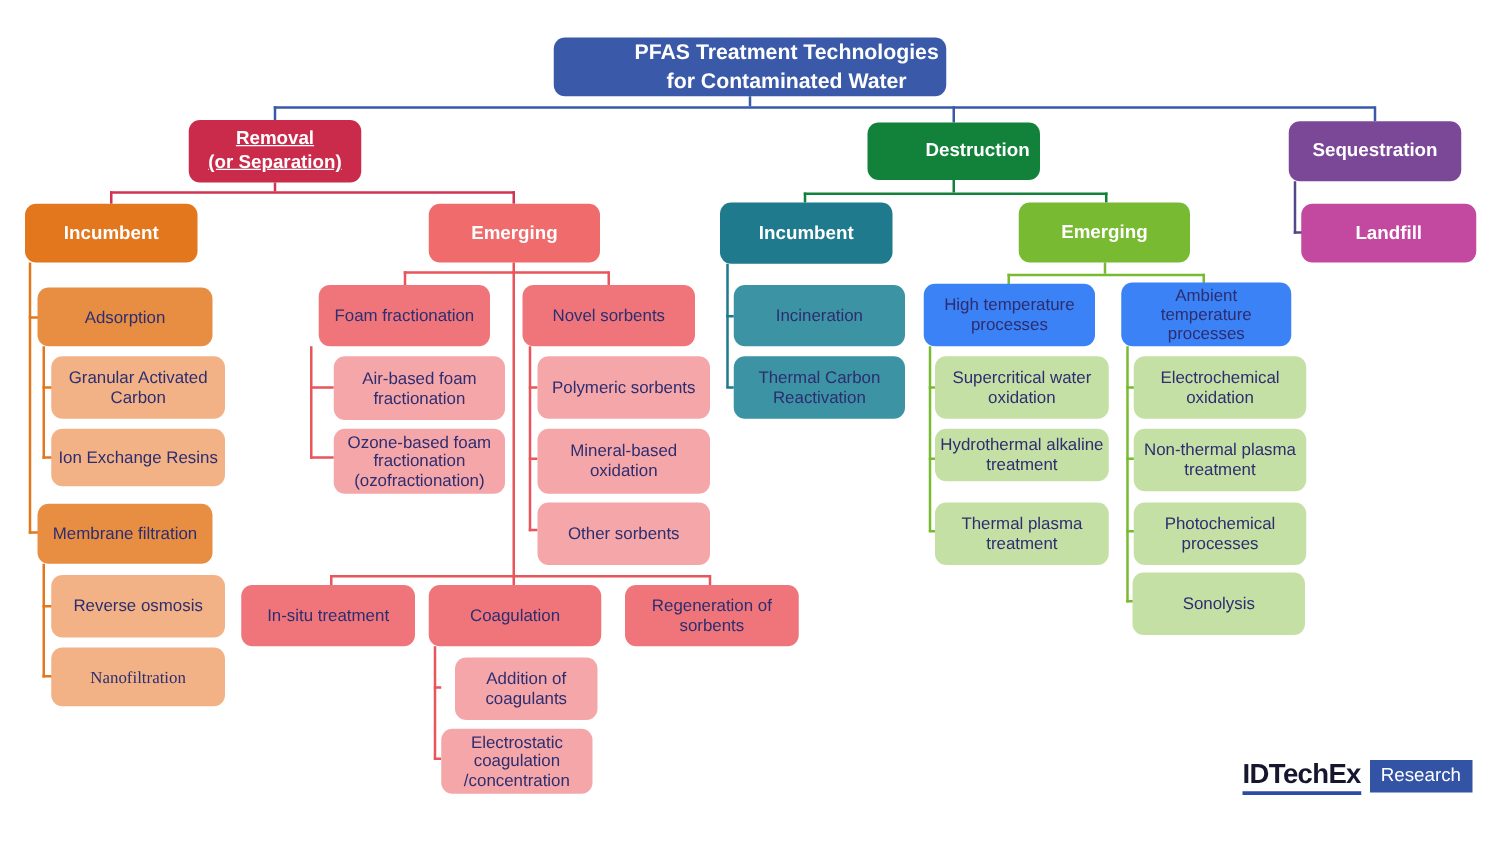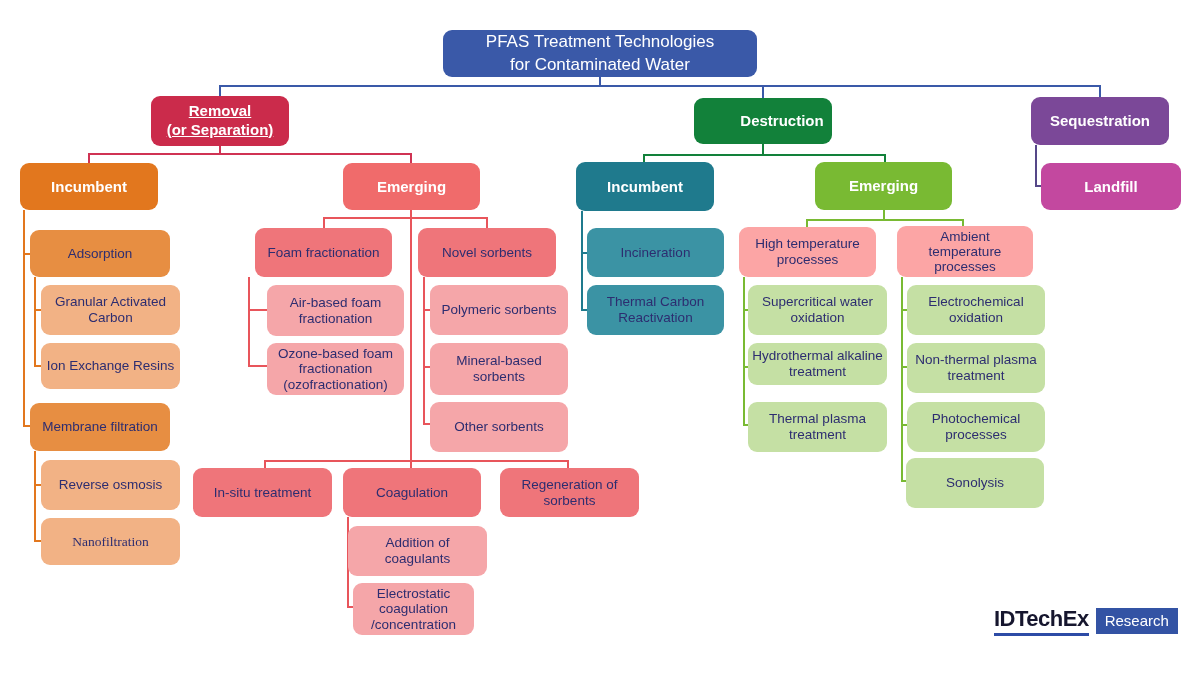--- a/index.html
+++ b/index.html
@@ -4,40 +4,40 @@
 <style>
   html,body{margin:0;padding:0;}
   body{width:1200px;height:675px;background:#ffffff;overflow:hidden;
        font-family:"Liberation Sans",sans-serif;}
   .canvas{position:relative;width:1200px;height:675px;background:#ffffff;}
 
   
   .node{position:absolute;box-sizing:border-box;display:flex;align-items:center;
         justify-content:center;text-align:center;border-radius:9px;
         padding:2px 6px;line-height:1.18;}
-  .lvl0{font-size:17px;font-weight:normal;line-height:1.3;}
+  .lvl0{font-size:17px;font-weight:bold;line-height:1.3;justify-content:flex-end;}
   .lvl1{font-size:15px;font-weight:bold;line-height:1.25;}
   .lvl2{font-size:15px;font-weight:bold;}
   .leaf{font-size:13.5px;font-weight:500;}
 
   .c-blue   {background:#3a59a8;color:#ffffff;}
   .c-crimson{background:#cb2b4b;color:#ffffff;text-decoration:underline;}
   .c-dgreen {background:#12813a;color:#ffffff;padding-left:44px;}
   .c-purple {background:#7b4898;color:#ffffff;}
   .c-orange {background:#e2771e;color:#ffffff;}
   .c-salmon {background:#f06b6b;color:#ffffff;}
   .c-teal   {background:#1f7a8d;color:#ffffff;}
   .c-green  {background:#79ba33;color:#ffffff;}
   .c-magenta{background:#c3489f;color:#ffffff;}
   .c-orange2{background:#e78e42;color:#2d2d70;}
   .c-orange3{background:#f2b285;color:#2d2d70;}
   .c-salmon2{background:#ef757a;color:#2d2d70;}
   .c-pink   {background:#f5a6a9;color:#2d2d70;}
   .c-teal2  {background:#3b93a4;color:#2d2d70;}
-  .c-green2 {background:#fca5a5;color:#2d2d70;}
+  .c-green2 {background:#3b82f6;color:#2d2d70;}
   .c-green3 {background:#c5e0a4;color:#2d2d70;}
 
   
   .seg{position:absolute;}
   .seg.h{height:2px;}
   .seg.v{width:2px;}
   .k-blue {background:#3a59a8;}
   .k-red  {background:#d03353;}
   .k-orn  {background:#e2771e;}
   .k-sal  {background:#e8555b;}
@@ -61,35 +61,35 @@
   #n-nanofiltration{left:41px;top:518px;width:139px;height:47px;font-family:Liberation Serif, serif;}
   #n-foam{left:255px;top:228px;width:137px;height:49px;padding:2px 3px;}
   #n-air-foam{left:267px;top:285px;width:137px;height:51px;}
   #n-ozone-foam{left:267px;top:343px;width:137px;height:52px;padding:2px 3px;line-height:1.12;}
   #n-novel-sorbents{left:418px;top:228px;width:138px;height:49px;}
   #n-polymeric{left:430px;top:285px;width:138px;height:50px;padding:2px 3px;}
   #n-mineral{left:430px;top:343px;width:138px;height:52px;}
   #n-other-sorbents{left:430px;top:402px;width:138px;height:50px;}
   #n-insitu{left:193px;top:468px;width:139px;height:49px;}
   #n-coagulation{left:343px;top:468px;width:138px;height:49px;}
-  #n-addition{left:348px;top:526px;width:139px;height:50px;}
+  #n-addition{left:364px;top:526px;width:114px;height:50px;}
   #n-electrostatic{left:353px;top:583px;width:121px;height:52px;line-height:1.12;}
   #n-regeneration{left:500px;top:468px;width:139px;height:49px;}
   #n-dest-incumbent{left:576px;top:162px;width:138px;height:49px;}
   #n-dest-emerging{left:815px;top:162px;width:137px;height:48px;}
   #n-incineration{left:587px;top:228px;width:137px;height:49px;}
   #n-tcr{left:587px;top:285px;width:137px;height:50px;}
   #n-high-temp{left:739px;top:227px;width:137px;height:50px;}
   #n-ambient{left:897px;top:226px;width:136px;height:51px;line-height:1.12;padding:2px 20px;}
   #n-scwo{left:748px;top:285px;width:139px;height:50px;padding:2px 3px;}
   #n-hydrothermal{left:748px;top:343px;width:139px;height:42px;padding:2px 3px;}
   #n-thermal-plasma{left:748px;top:402px;width:139px;height:50px;}
   #n-electrochemical{left:907px;top:285px;width:138px;height:50px;}
   #n-non-thermal{left:907px;top:343px;width:138px;height:50px;padding:2px 2px;}
-  #n-photochemical{left:907px;top:402px;width:138px;height:50px;border-radius:12px;}
+  #n-photochemical{left:907px;top:402px;width:138px;height:50px;}
   #n-sonolysis{left:906px;top:458px;width:138px;height:50px;}
   #n-landfill{left:1041px;top:163px;width:140px;height:47px;}
 
   
   .logo{position:absolute;left:994px;top:606px;display:flex;align-items:center;}
   .logo-name{font-size:22px;font-weight:bold;color:#16162e;letter-spacing:-0.5px;
              border-bottom:3px solid #2d4ba6;padding-bottom:1px;}
   .logo-research{margin-left:7px;background:#3353a4;color:#ffffff;font-size:15px;
              padding:4px 9px 5px 9px;}
 </style>
@@ -215,21 +215,21 @@
   <div class="node leaf c-pink" id="n-ozone-foam">
       <span>Ozone-based foam fractionation (ozofractionation)</span>
     </div>
   <div class="node leaf c-salmon2" id="n-novel-sorbents">
       <span>Novel sorbents</span>
     </div>
   <div class="node leaf c-pink" id="n-polymeric">
       <span>Polymeric sorbents</span>
     </div>
   <div class="node leaf c-pink" id="n-mineral">
-      <span>Mineral-based sorbents</span>
+      <span>Mineral-based oxidation</span>
     </div>
   <div class="node leaf c-pink" id="n-other-sorbents">
       <span>Other sorbents</span>
     </div>
   <div class="node leaf c-salmon2" id="n-insitu">
       <span>In-situ treatment</span>
     </div>
   <div class="node leaf c-salmon2" id="n-coagulation">
       <span>Coagulation</span>
     </div>

